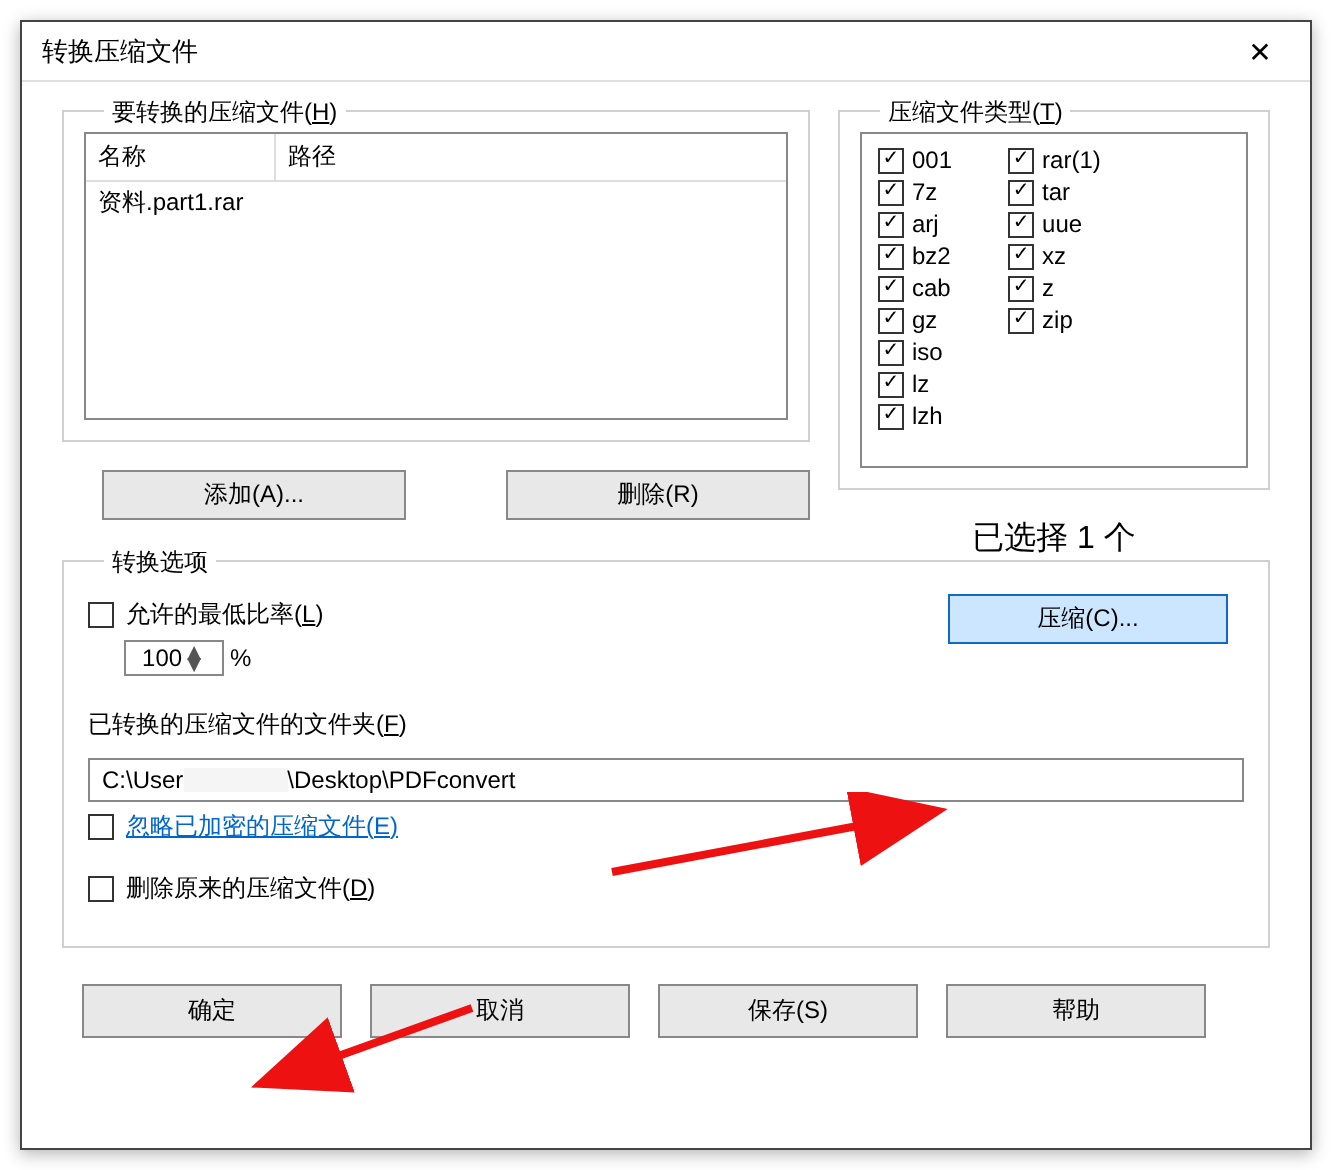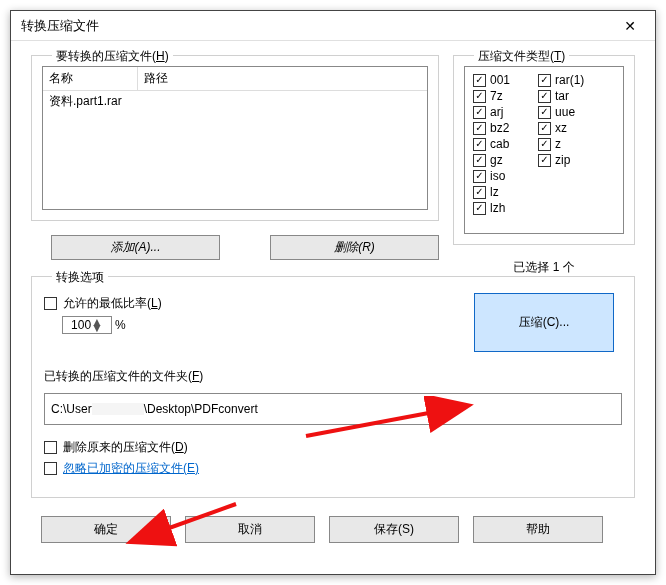--- a/index.html
+++ b/index.html
@@ -27,35 +27,35 @@
   .file-row .cname { width: 95px; padding-left: 6px; }
   .file-row .cpath { flex: 1; padding-left: 6px; }
   .mask { display:inline-block; width: 28px; height: 12px; background: #f5f5f5; vertical-align: middle; }
 
   .type-list-wrap { border: 1px solid #888; background: #fff; height: 168px; padding: 6px 8px; }
   .type-cols { display: flex; gap: 28px; }
   .type-col { display: flex; flex-direction: column; gap: 2px; }
   .chk-row { display: flex; align-items: center; gap: 4px; font-size: 12px; }
   .chk { width: 13px; height: 13px; border: 1px solid #333; display: flex; align-items: center; justify-content: center; font-size: 10px; line-height: 1; background: #fff; }
 
-  .selected-count { text-align: center; margin-top: 6px; font-size: 12px; }
+  .selected-count { text-align: center; margin-top: 6px; font-size: 16px; }
 
   .btn-row { display: flex; gap: 50px; margin-top: 10px; padding-left: 20px;}
   .btn { border: 1px solid #888; background: #e8e8e8; padding: 3px 0; text-align: center; cursor: pointer; font-size: 12px; }
-  .btn.wide { width: 169px; font-style: italic; }
+  .btn.wide { width: 152px; }
 
   .option-row { display: flex; align-items: center; gap: 6px; margin: 4px 0; font-size: 12px; }
   .option-row .chk { width: 13px; height: 13px; border: 1px solid #333; }
   .spinner { display: flex; align-items: center; gap: 3px; margin-left: 18px; }
   .spinner .spin-box { width: 50px; border: 1px solid #888; padding: 1px 4px; background: #fff; display: inline-flex; align-items:center; justify-content:center;}
   .spin-btns { display:flex; flex-direction:column; font-size:6px; line-height:6px; color:#555; }
 
-  .folder-input { width: 100%; border: 1px solid #888; padding: 15px 6px; background: #fff; font-size: 12px; height: 22px; display:flex; align-items:center;}
-
-  .compress-btn { width: 140px; padding: 20px 0; border: 1px solid #1068c7; background: #cde6ff; text-align: center; cursor: pointer; }
+  .folder-input { width: 100%; border: 1px solid #888; padding: 5px 6px; background: #fff; font-size: 12px; height: 22px; display:flex; align-items:center;}
+
+  .compress-btn { width: 140px; padding: 3px 0; border: 1px solid #1068c7; background: #cde6ff; text-align: center; cursor: pointer; }
   .browse-btn { width: 140px; padding: 4px 0; border: 1px solid #999; background: #e8e8e8; text-align: center; cursor: pointer; }
   .red-box { border: 3px solid #e11; padding: 3px; display:inline-block; }
 
   .bottom-btns { display: flex; gap: 14px; margin-top: 18px; padding-left: 10px; }
   .bottom-btns .btn { width: 130px; padding: 4px 0; }
 
   .link-blue { color: #0066cc; text-decoration: underline; }
 
   .arrow-svg { position: absolute; pointer-events: none; z-index: 10; }
 
@@ -212,30 +212,30 @@
             <span>已转换的压缩文件的文件夹(</span><u>F</u><span>)</span>
           </div>
         </div>
       </div>
       <div class="folder-input" style="margin-top:4px;">
         <span>C:\User</span>
           <span class="mask" style="width:52px;"></span>
           <span>\Desktop\PDFconvert</span>
       </div>
 
+      <div class="option-row">
+        <div class="chk"></div>
+        <span class="link-blue">
+          <span>忽略已加密的压缩文件(</span><span>E</span><span>)</span>
+        </span>
+      </div>
       <div class="option-row" style="margin-top:14px;">
         <div class="chk"></div>
         <span>
           <span>删除原来的压缩文件(</span><u>D</u><span>)</span>
-        </span>
-      </div>
-      <div class="option-row">
-        <div class="chk"></div>
-        <span class="link-blue">
-          <span>忽略已加密的压缩文件(</span><span>E</span><span>)</span>
         </span>
       </div>
     </div>
 
     <div class="bottom-btns">
       <div class="btn"><span>确定</span></div>
       <div class="btn"><span>取消</span></div>
       <div class="btn"><span>保存(S)</span></div>
       <div class="btn"><span>帮助</span></div>
     </div>

